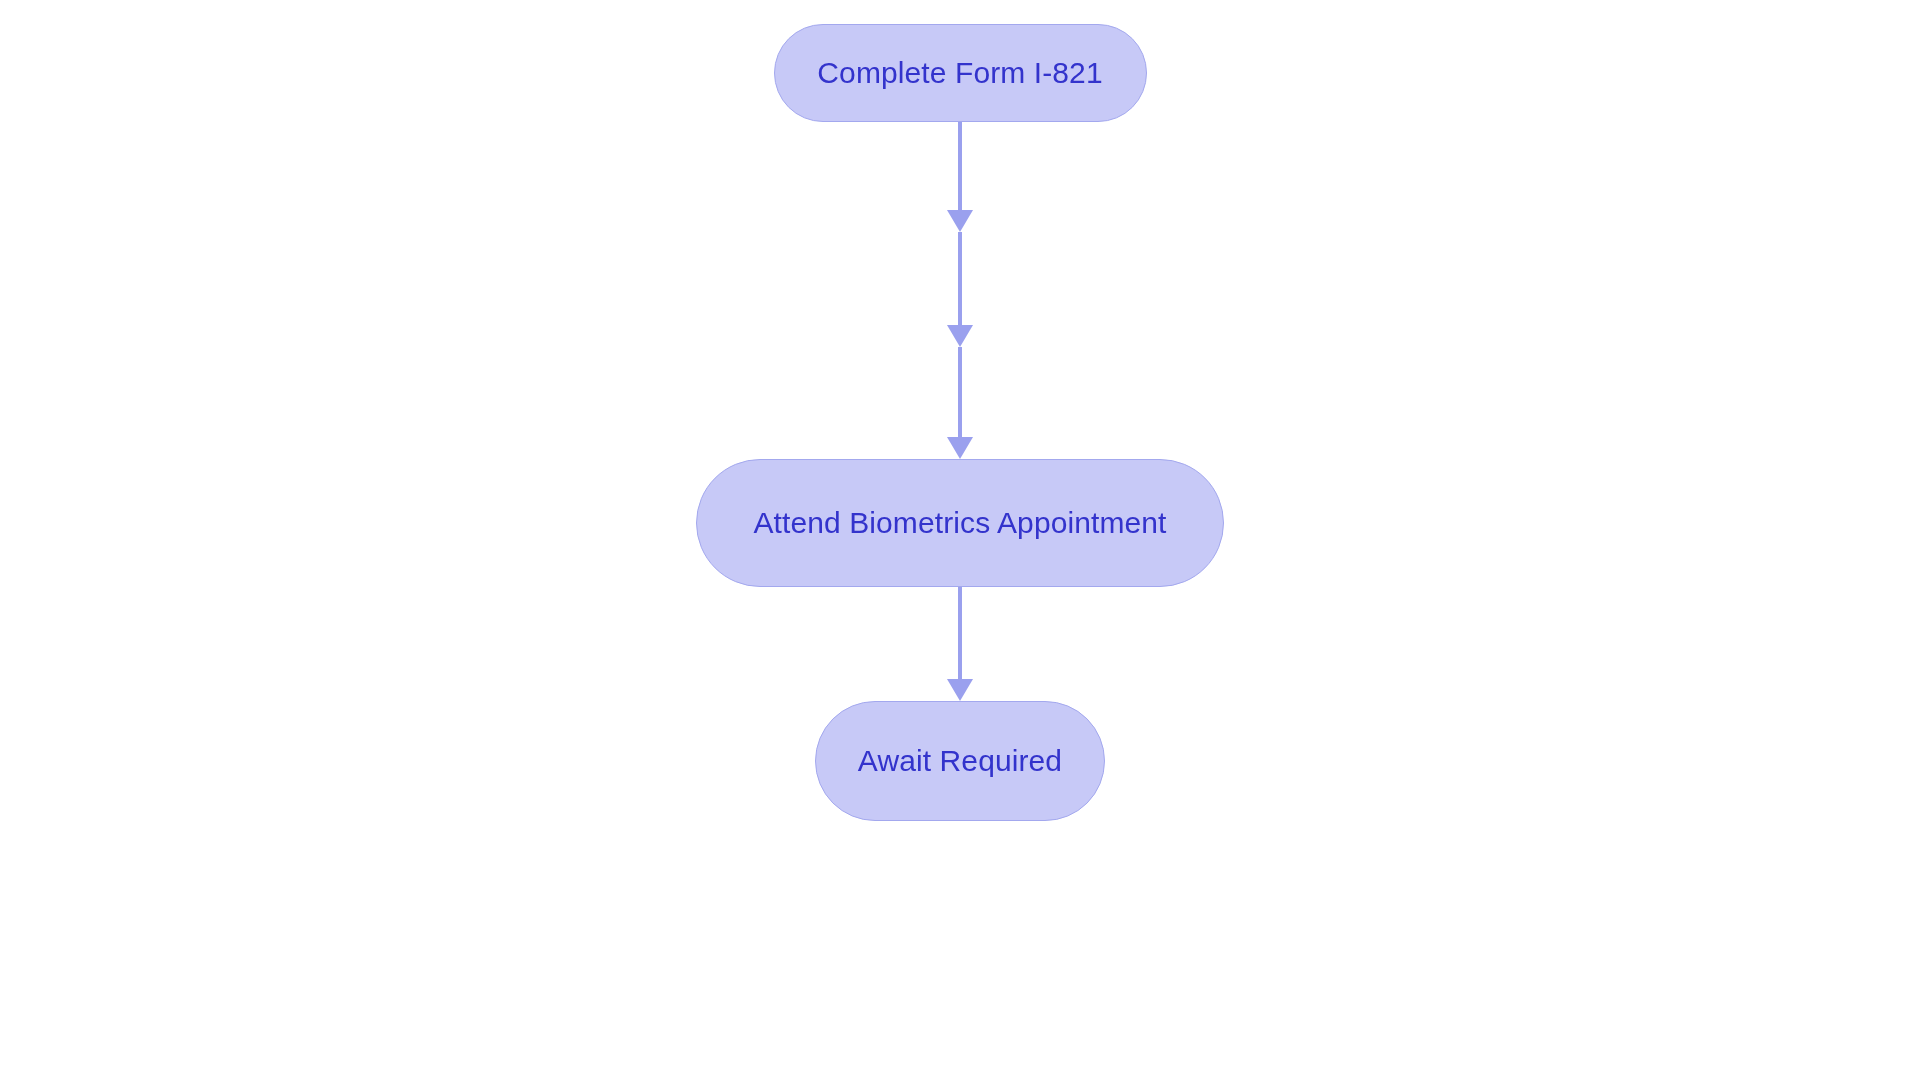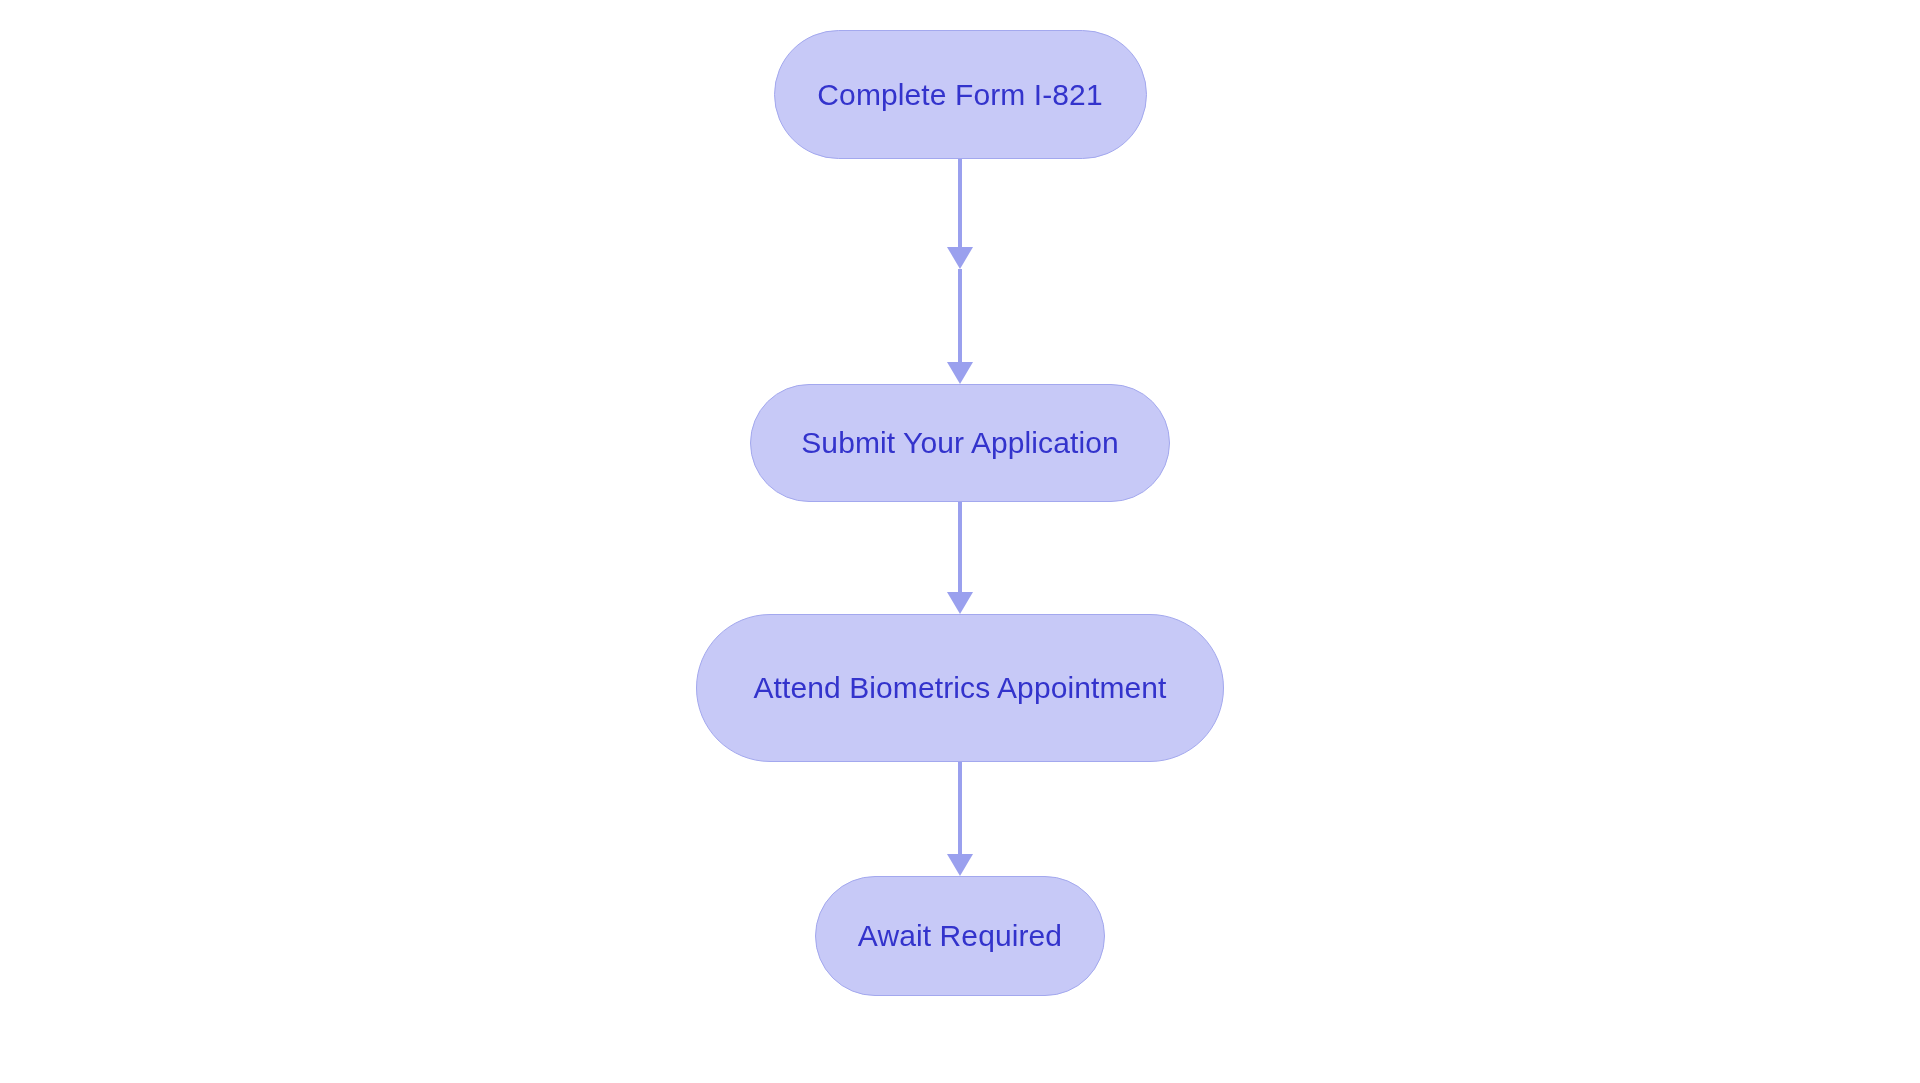--- a/index.html
+++ b/index.html
@@ -48,24 +48,24 @@
     text-align: center;
   }
 
   .node-label {
     display: block;
     line-height: 1;
     padding: 0 6px;
   }
 
   
-  .node-1 { width: 373px; height: 129px; margin-top: 30px; }
+  .node-1 { width: 373px; height: 98px; margin-top: 24px; }
   .node-2 { width: 540px; height: 118px; }
   .node-3 { width: 420px; height: 118px; }
-  .node-4 { width: 528px; height: 148px; }
+  .node-4 { width: 528px; height: 128px; }
   .node-5 { width: 290px; height: 120px; }
 
   .connector {
     position: relative;
     width: 24px;
     display: flex;
     flex-direction: column;
     align-items: center;
     justify-content: flex-start;
   }
@@ -103,23 +103,20 @@
       <div class="connector-line"></div>
       <div class="connector-head"></div>
     </div>
 
 
     <div class="connector connector-2">
       <div class="connector-line"></div>
       <div class="connector-head"></div>
     </div>
 
-    <div class="node node-3">
-      <span class="node-label">Submit Your Application</span>
-    </div>
 
     <div class="connector connector-3">
       <div class="connector-line"></div>
       <div class="connector-head"></div>
     </div>
 
     <div class="node node-4">
       <span class="node-label">Attend Biometrics Appointment</span>
     </div>
 

